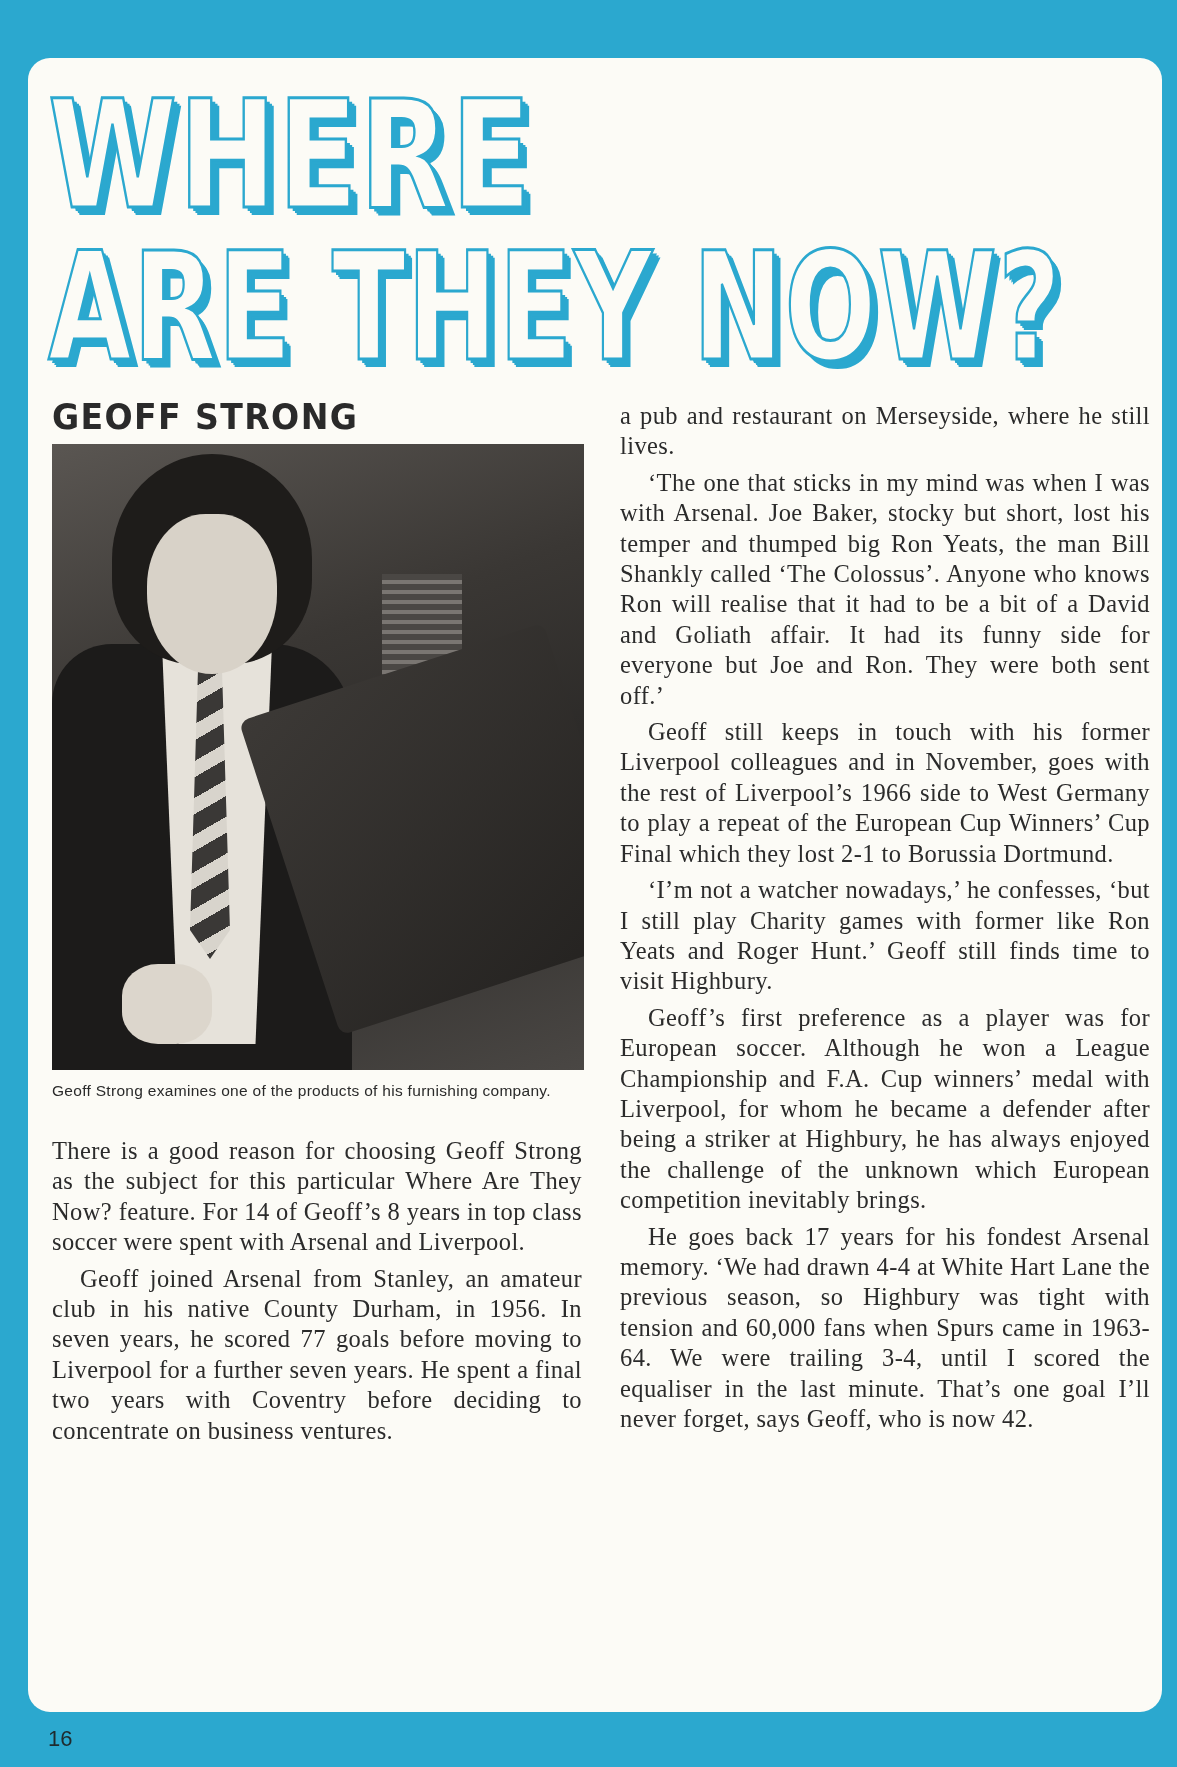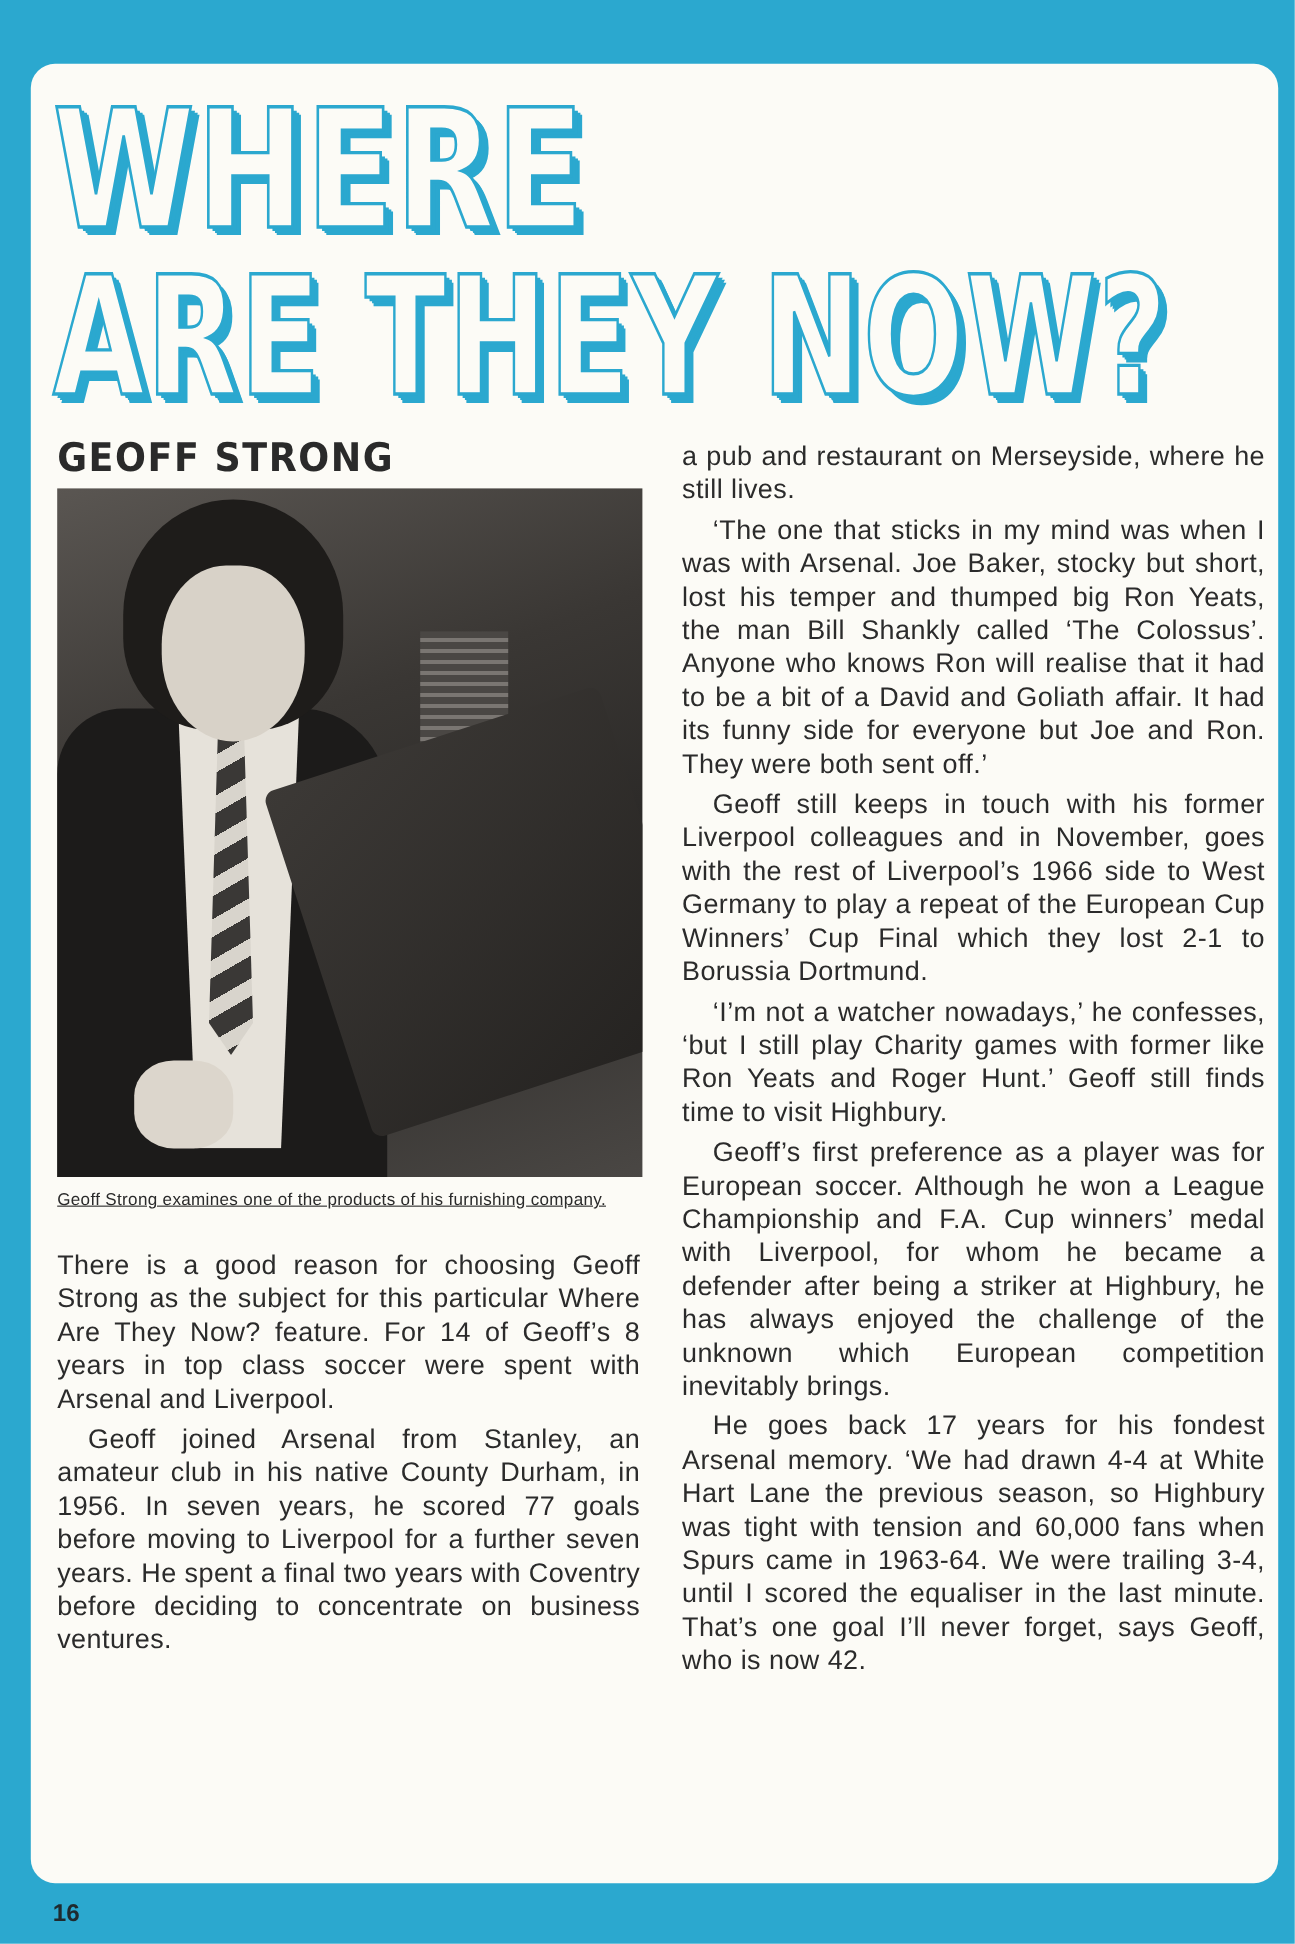--- a/index.html
+++ b/index.html
@@ -43,34 +43,34 @@
   .photo .suit { position:absolute; left:0; top:200px; width:300px; height:430px; background:#1c1b1a; border-radius:60px 80px 0 0; }
   .photo .shirt { position:absolute; left:110px; top:200px; width:110px; height:400px; background:#e6e2da; clip-path:polygon(0 0,100% 0,85% 100%,15% 100%); }
   .photo .tie { position:absolute; left:138px; top:225px; width:40px; height:290px;
     background:repeating-linear-gradient(150deg,#3a3836 0 18px,#d8d4cc 18px 32px); clip-path:polygon(20% 0,80% 0,100% 90%,50% 100%,0 90%); }
   .photo .chair { position:absolute; left:230px; top:220px; width:320px; height:330px; background:linear-gradient(150deg,#3c3936,#242220); transform:rotate(-18deg); border-radius:10px; }
   .photo .grille { position:absolute; left:330px; top:130px; width:80px; height:120px;
     background:repeating-linear-gradient(0deg,#7a7672 0 4px,#4a4744 4px 10px); }
   .photo .hand { position:absolute; left:70px; top:520px; width:90px; height:80px; border-radius:40%; background:#dcd6cc; }
   .caption {
     position:absolute; left:52px; top:1082px; width:534px;
-    font-size:15.5px; line-height:18px; color:#2a2a2a; letter-spacing:0.3px;text-decoration:underline;
+    font-size:15.5px; line-height:18px; color:#2a2a2a; letter-spacing:0.3px;
   }
   .col {
     position:absolute; width:534px;
     font-size:24.5px; line-height:30.4px; color:#2b2b2b;
     text-align:justify; letter-spacing:0.4px;
   }
-  .col p { margin:0 4px 6px 0; text-indent:28px; }
+  .col p { margin:0 4px 6px 0; text-indent:28px;font-family:Liberation Serif, serif; }
   .col p.noindent { text-indent:0; }
   .col-left { left:52px; top:1136px; }
   .col-right { left:620px; top:401px; }
   .pagenum {
     position:absolute; left:48px; top:1726px;
-    font-size:22px; font-weight:bold; color:#1f2a2e;
+    font-size:22px; font-weight:normal; color:#1f2a2e;
   }
 </style>
 </head>
 <body>
 
 <div class="panel"></div>
 
 <div class="title title-1">WHERE</div>
 <div class="title title-2">ARE THEY NOW?</div>
 

